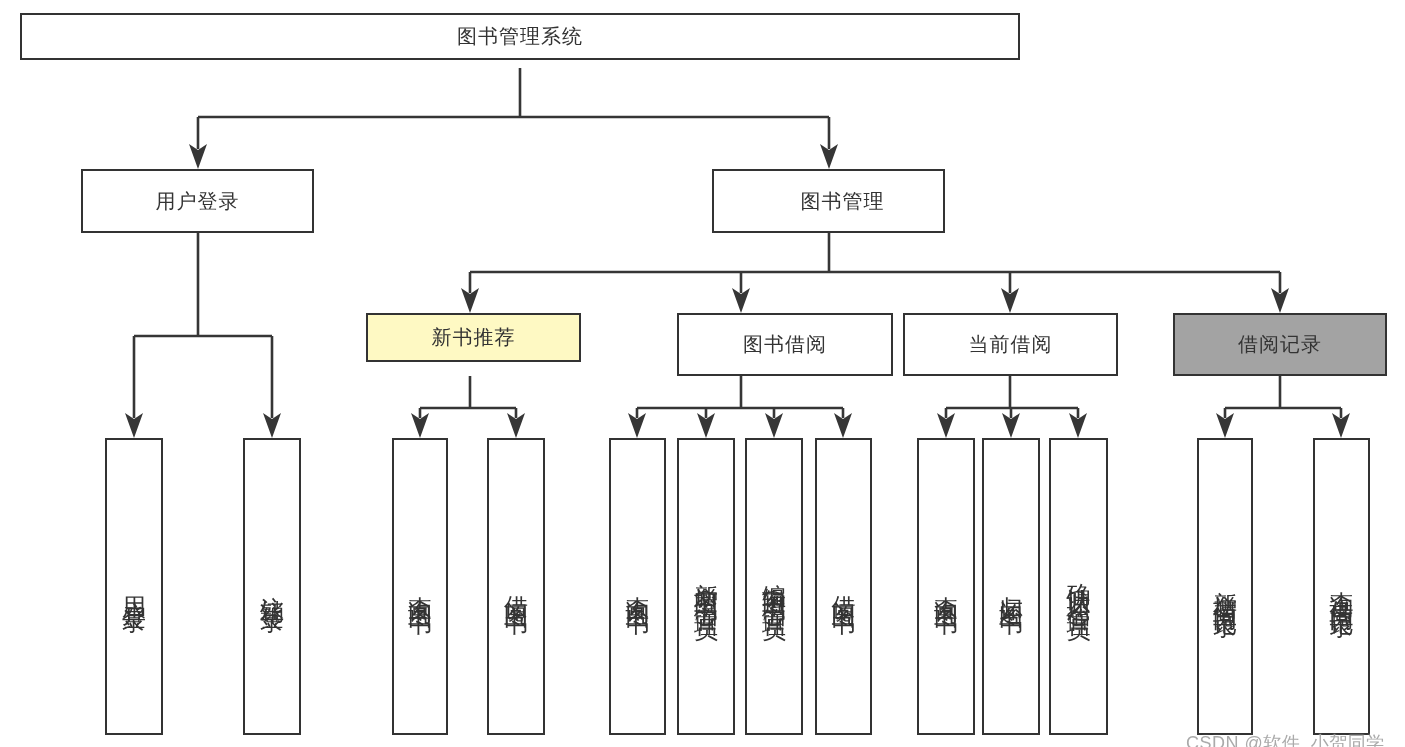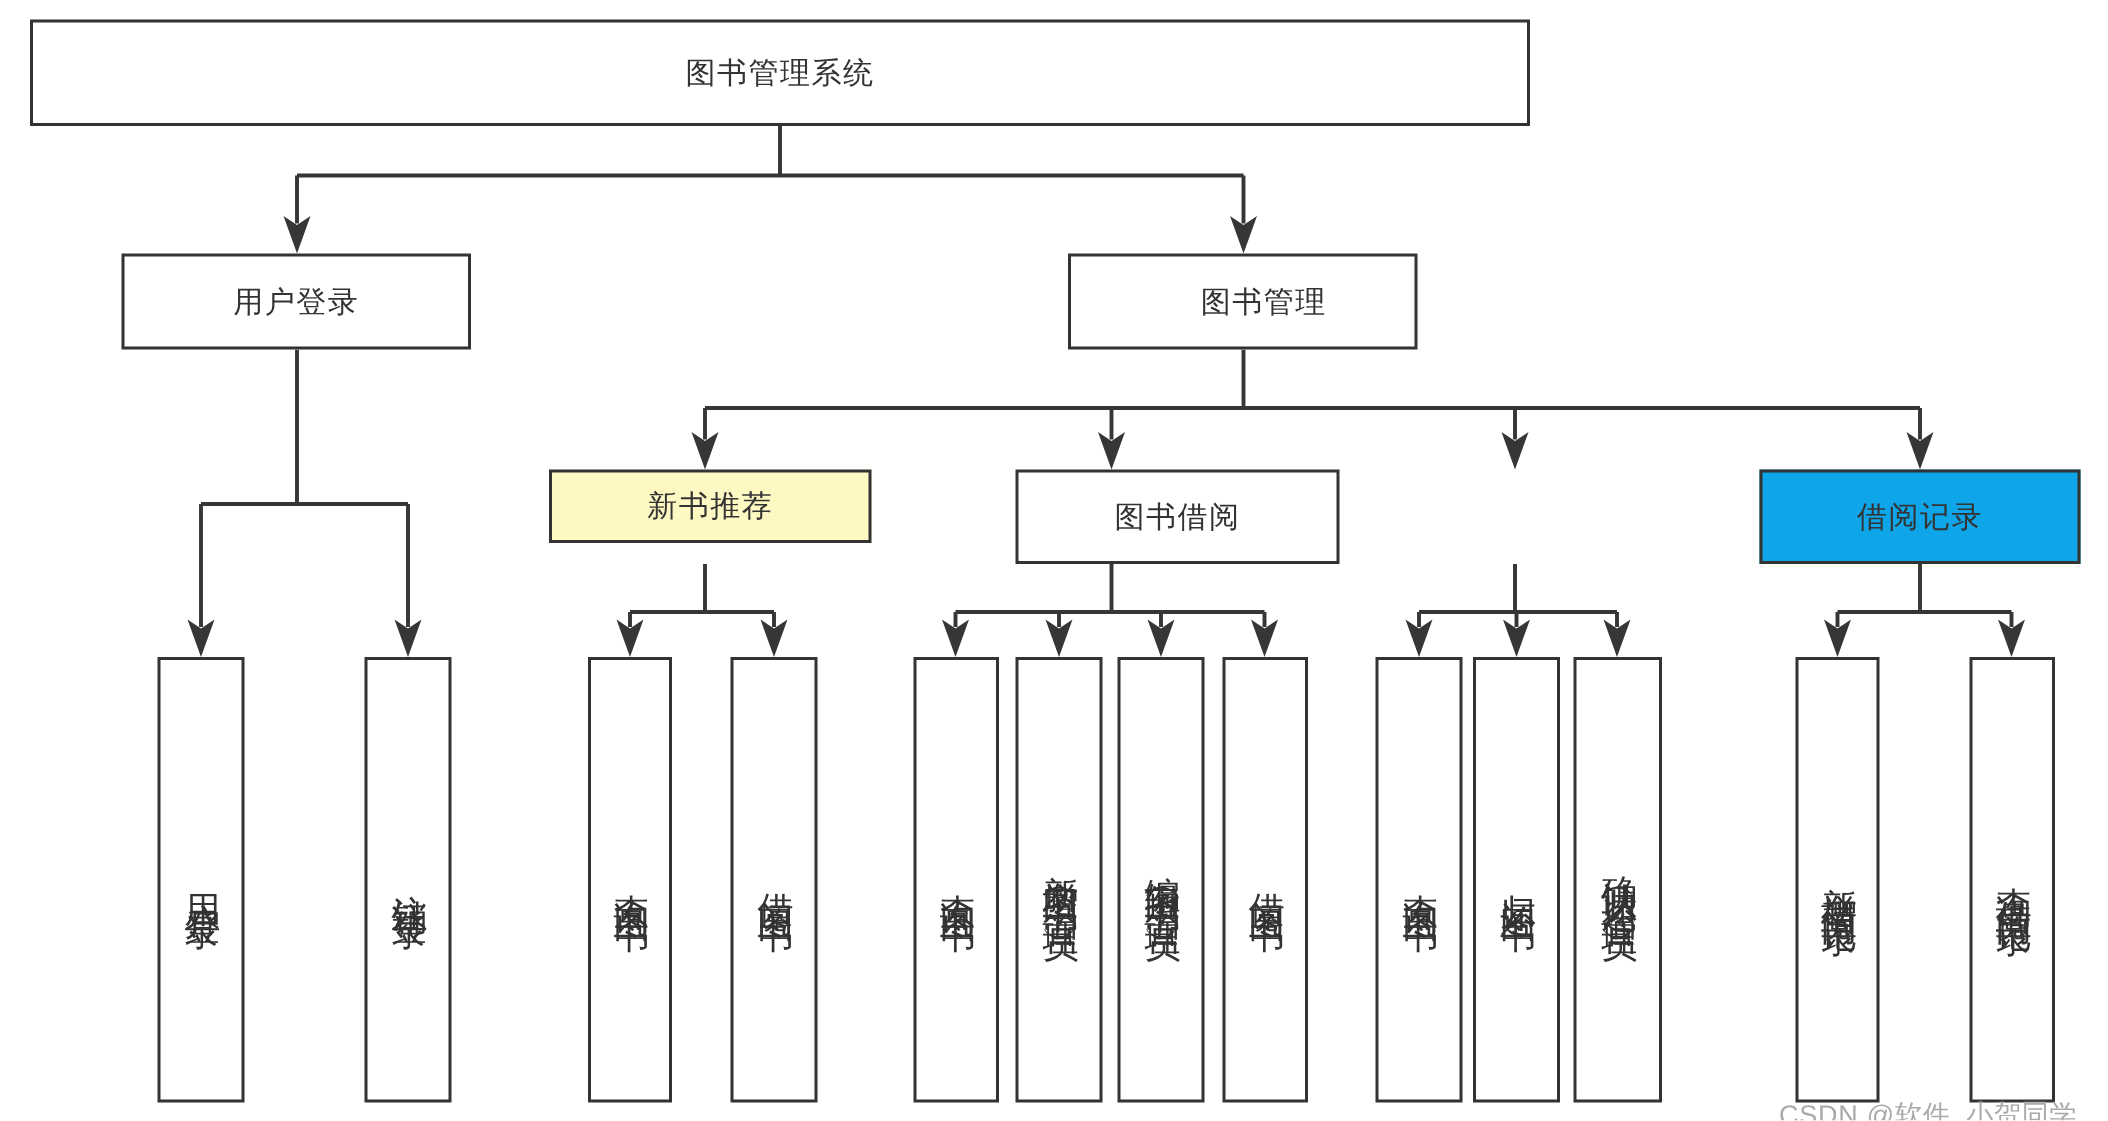--- a/index.html
+++ b/index.html
@@ -79,26 +79,27 @@
       <polygon points="706,438 697,413 706,419 715,413" fill="#363636"></polygon>
       <polygon points="774,438 765,413 774,419 783,413" fill="#363636"></polygon>
       <polygon points="843,438 834,413 843,419 852,413" fill="#363636"></polygon>
       <polygon points="946,438 937,413 946,419 955,413" fill="#363636"></polygon>
       <polygon points="1011,438 1002,413 1011,419 1020,413" fill="#363636"></polygon>
       <polygon points="1078,438 1069,413 1078,419 1087,413" fill="#363636"></polygon>
       <polygon points="1225,438 1216,413 1225,419 1234,413" fill="#363636"></polygon>
       <polygon points="1341,438 1332,413 1341,419 1350,413" fill="#363636"></polygon>
     </svg>
   <div id="watermark" style="color: rgb(170, 170, 170); margin-top: 15px;">CSDN @软件_小贺同学</div>
-<div class="node h" style="left: 20px; top: 13px; width: 1000px; height: 71px; border-color: rgb(51, 51, 51); color: rgb(51, 51, 51); background: rgb(255, 255, 255);">图书管理系统</div>
+<div class="node h" style="left: 20px; top: 13px; width: 1000px; height: 47px; border-color: rgb(51, 51, 51); color: rgb(51, 51, 51); background: rgb(255, 255, 255);">图书管理系统</div>
     <div class="node h" style="left: 81px; top: 169px; width: 233px; height: 64px; border-color: rgb(51, 51, 51); color: rgb(51, 51, 51); background: rgb(255, 255, 255);">用户登录</div>
     <div class="node h" style="left: 712px; top: 169px; width: 233px; height: 64px; border-color: rgb(51, 51, 51); color: rgb(51, 51, 51); background: rgb(255, 255, 255); padding-left: 28px;">图书管理</div>
     <div class="node h" style="left: 366px; top: 313px; width: 215px; height: 49px; border-color: rgb(51, 51, 51); color: rgb(51, 51, 51); background: #fef9c3;">新书推荐</div>
     <div class="node h" style="left: 633px; top: 313px; width: 216px; height: 63px; border-color: rgb(51, 51, 51); color: rgb(51, 51, 51); background: rgb(255, 255, 255); margin-left: 44px;">图书借阅</div>
-    <div class="node h" style="left: 1173px; top: 313px; width: 214px; height: 63px; border-color: rgb(51, 51, 51); color: rgb(51, 51, 51); background: #0ea5e9;">借阅记录</div>
+    <div class="node h" style="left: 903px; top: 313px; width: 215px; height: 63px; border-color: rgb(51, 51, 51); color: rgb(51, 51, 51); background: rgb(255, 255, 255);">当前借阅</div>
+    <div class="node h" style="left: 1173px; top: 313px; width: 214px; height: 63px; border-color: rgb(51, 51, 51); color: rgb(51, 51, 51); background: #a3a3a3;">借阅记录</div>
     <div class="node v" style="left: 105px; top: 438px; width: 58px; height: 297px; border-color: rgb(51, 51, 51); color: rgb(51, 51, 51); background: rgb(255, 255, 255);">用户登录</div>
     <div class="node v" style="left: 243px; top: 438px; width: 58px; height: 297px; border-color: rgb(51, 51, 51); color: rgb(51, 51, 51); background: rgb(255, 255, 255);">注销登录</div>
     <div class="node v" style="left: 392px; top: 438px; width: 56px; height: 297px; border-color: rgb(51, 51, 51); color: rgb(51, 51, 51); background: rgb(255, 255, 255);">查询图书</div>
     <div class="node v" style="left: 487px; top: 438px; width: 58px; height: 297px; border-color: rgb(51, 51, 51); color: rgb(51, 51, 51); background: rgb(255, 255, 255);">借阅图书</div>
     <div class="node v" style="left: 609px; top: 438px; width: 57px; height: 297px; border-color: rgb(51, 51, 51); color: rgb(51, 51, 51); background: rgb(255, 255, 255);">查询图书</div>
     <div class="node v" style="left: 677px; top: 438px; width: 58px; height: 297px; border-color: rgb(51, 51, 51); color: rgb(51, 51, 51); background: rgb(255, 255, 255);">新增图书（管理员）</div>
     <div class="node v" style="left: 745px; top: 438px; width: 58px; height: 297px; border-color: rgb(51, 51, 51); color: rgb(51, 51, 51); background: rgb(255, 255, 255);">编辑图书（管理员）</div>
     <div class="node v" style="left: 815px; top: 438px; width: 57px; height: 297px; border-color: rgb(51, 51, 51); color: rgb(51, 51, 51); background: rgb(255, 255, 255);">借阅图书</div>
     <div class="node v" style="left: 917px; top: 438px; width: 58px; height: 297px; border-color: rgb(51, 51, 51); color: rgb(51, 51, 51); background: rgb(255, 255, 255);">查询图书</div>
     <div class="node v" style="left: 982px; top: 438px; width: 58px; height: 297px; border-color: rgb(51, 51, 51); color: rgb(51, 51, 51); background: rgb(255, 255, 255);">归还图书</div>

